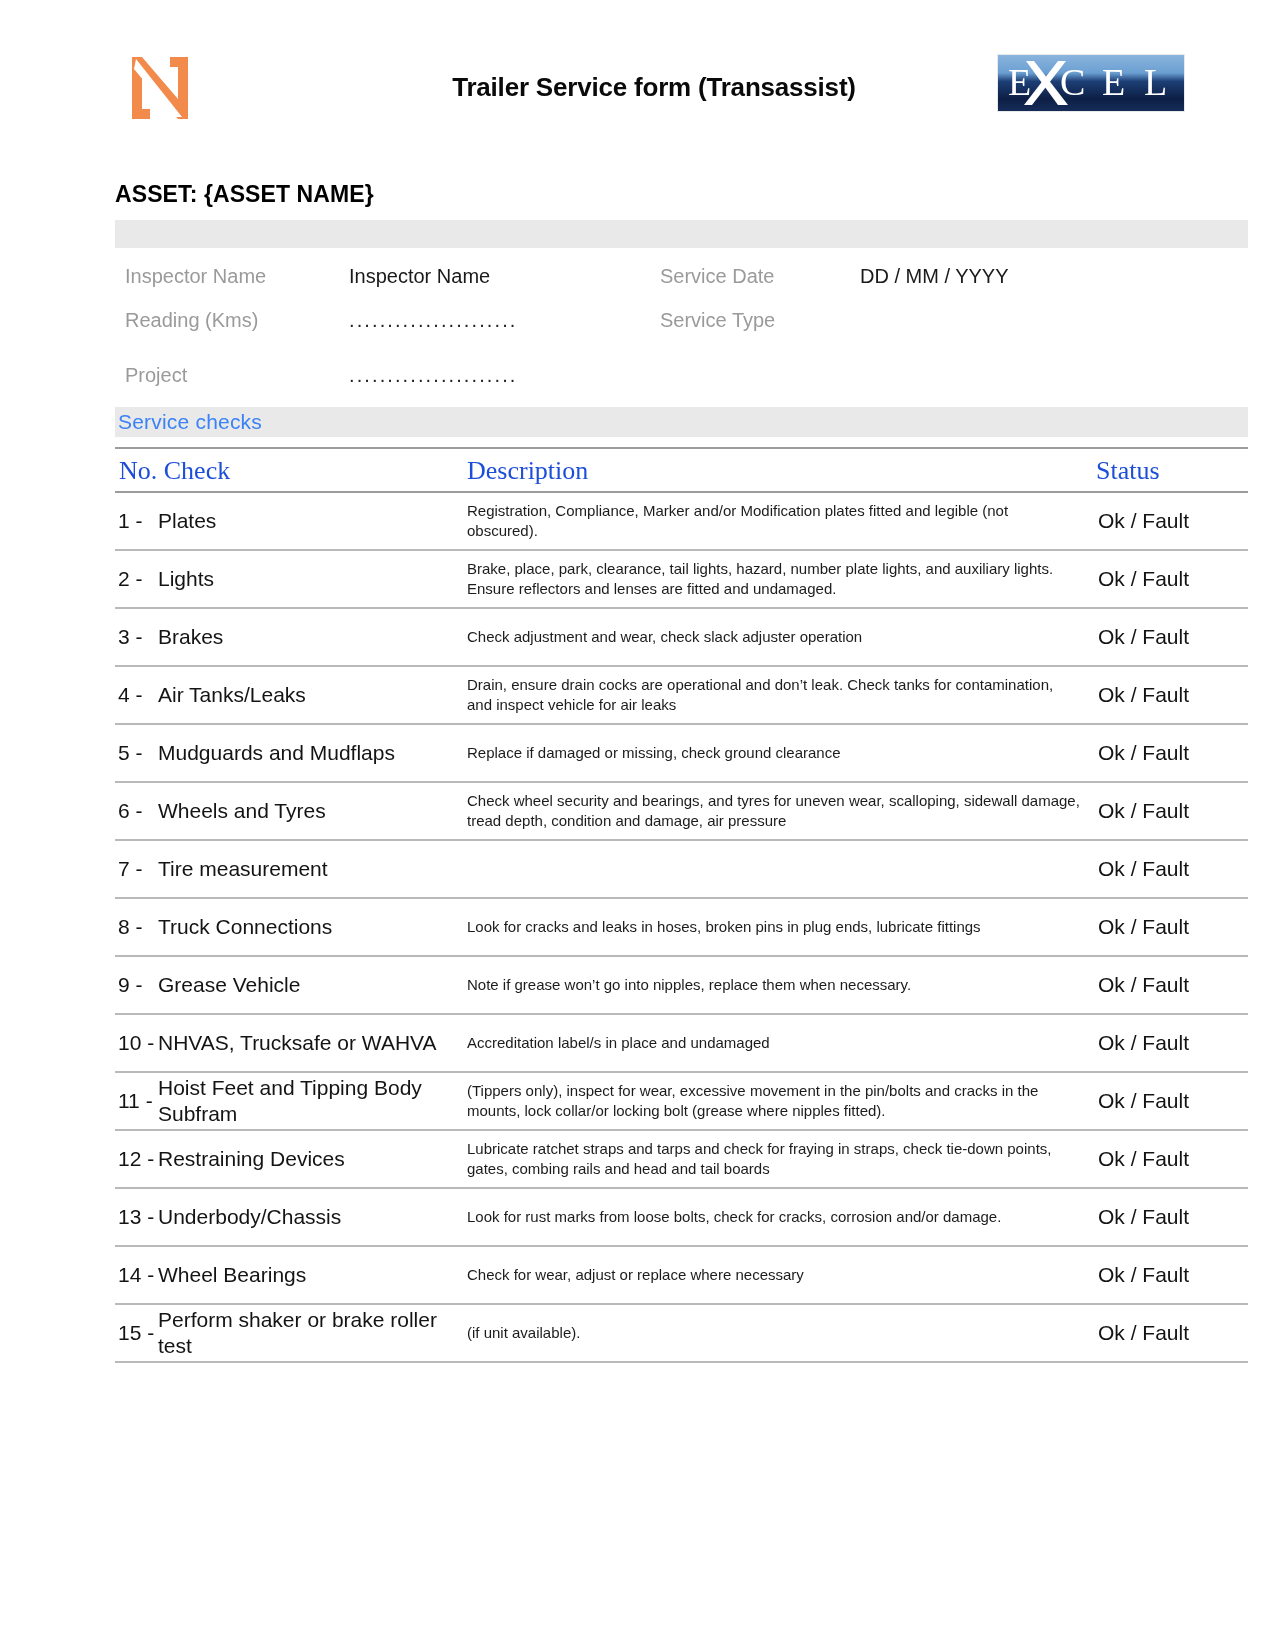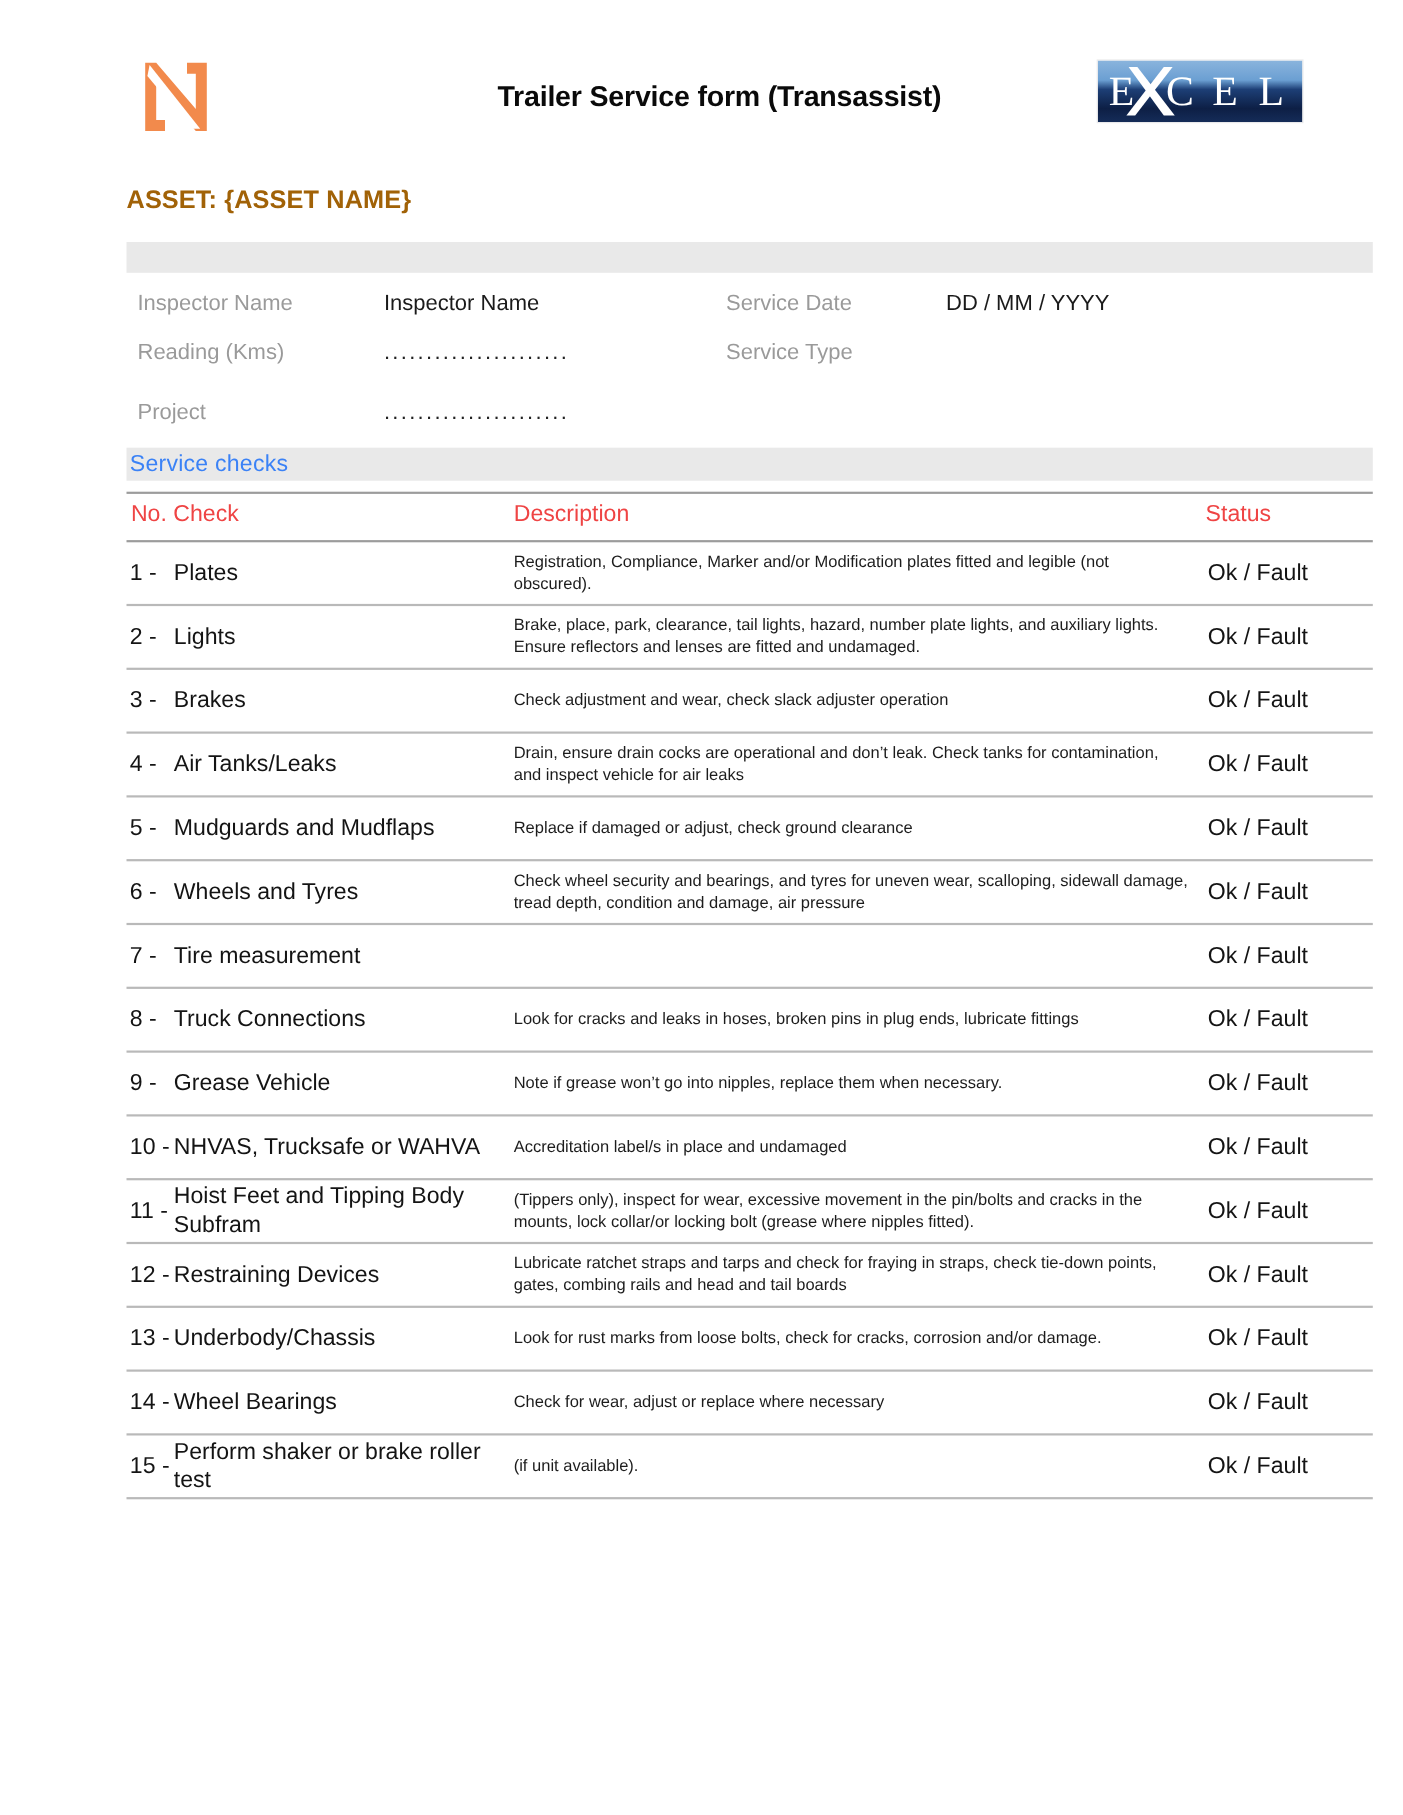--- a/index.html
+++ b/index.html
@@ -65,24 +65,24 @@
   .logo-excel svg {
     position: absolute;
     left: 0;
     top: 0;
   }
 
   
   .asset-line {
     position: absolute;
     left: 71px;
-    top: 168px;
+    top: 181px;
     font-size: 23px;
     font-weight: bold;
-    color: #a16207;
+    color: #000000;
     letter-spacing: 0.1px;
   }
 
   
   .gray-bar {
     position: absolute;
     left: 71px;
     width: 1133px;
     background: #e9e9e9;
   }
@@ -151,24 +151,25 @@
     width: 1133px;
     height: 2px;
     background: #9c9c9c;
   }
   .t-head {
     position: relative;
     height: 44px;
   }
   .th {
     position: absolute;
-    font-size: 21px;
-    color: #ef4444;
+    font-size: 26px;
+    color: #1d4ed8;
     top: 9px;
     white-space: nowrap;
+    font-family: Liberation Serif, serif;
   }
   .th-no    { left: 4px; }
   .th-desc  { left: 352px; }
   .th-stat  { left: 981px; }
 
   .rows {
     position: relative;
   }
   .row {
     position: relative;
@@ -318,21 +319,21 @@
             <div class="cell-desc">Drain, ensure drain cocks are operational and don’t leak. Check tanks for contamination, and inspect vehicle for air leaks</div>
             <div class="cell-stat">Ok / Fault</div>
           </div>
         </div>
         <div class="row">
           <div class="row-inner">
             <div class="cell-no">
               <span class="num">5 -</span>
               <span class="nm">Mudguards and Mudflaps</span>
             </div>
-            <div class="cell-desc">Replace if damaged or adjust, check ground clearance</div>
+            <div class="cell-desc">Replace if damaged or missing, check ground clearance</div>
             <div class="cell-stat">Ok / Fault</div>
           </div>
         </div>
         <div class="row">
           <div class="row-inner">
             <div class="cell-no">
               <span class="num">6 -</span>
               <span class="nm">Wheels and Tyres</span>
             </div>
             <div class="cell-desc">Check wheel security and bearings, and tyres for uneven wear, scalloping, sidewall  damage, tread depth, condition and damage, air pressure</div>

